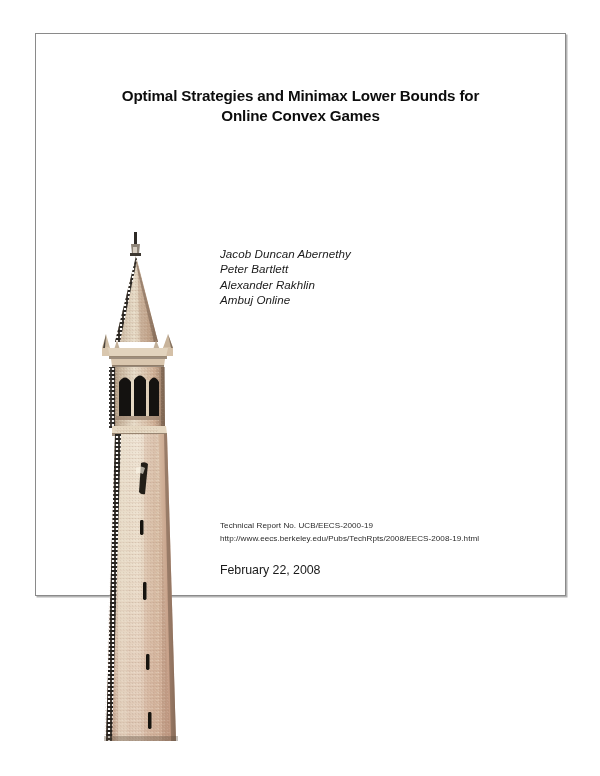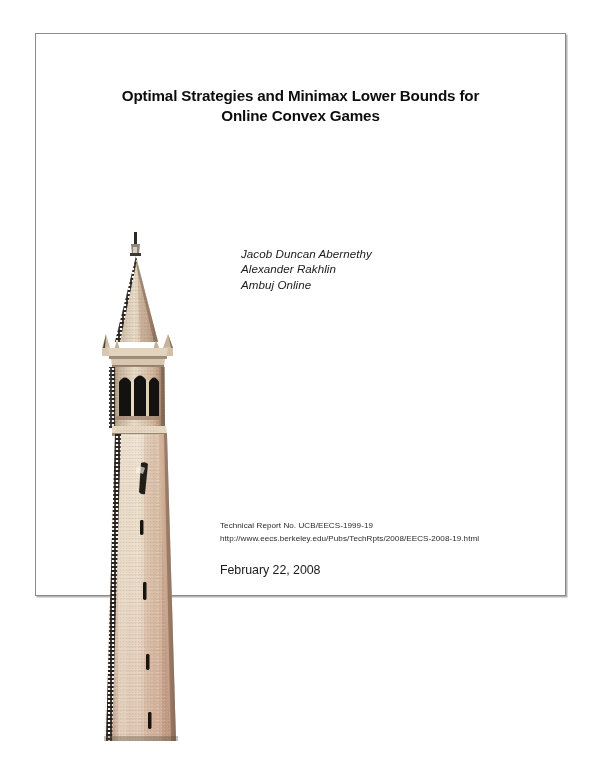--- a/index.html
+++ b/index.html
@@ -51,21 +51,21 @@
     color: #1a1a1a;
   }
 
   #authors {
     top: 212px;
     font-style: italic;
     font-size: 11.6px;
     line-height: 15.4px;
     letter-spacing: 0.05px;
   }
-  #authors .aline { display: block; white-space: nowrap; margin-left: 21px; }
+  #authors .aline { display: block; white-space: nowrap; }
 
   #affiliation {
     top: 425px;
     font-size: 11.6px;
     line-height: 15.6px;
     letter-spacing: -0.05px;
   }
   #affiliation .fline { display: block; white-space: nowrap; }
 
   #reportinfo {
@@ -263,27 +263,28 @@
 
         <path d="M80,204 L83,204 L92,511 L87,511 Z" fill="#7a6250" opacity="0.62"></path>
       </g>
 
       <rect x="20" y="506" width="74" height="5" fill="#5c4c3e" opacity="0.35"></rect>
     </svg>
   </div>
 
   <div id="authors" class="col">
     <span class="aline">Jacob Duncan Abernethy</span>
+    <span class="aline">Peter Bartlett</span>
     <span class="aline">Alexander Rakhlin</span>
     <span class="aline">Ambuj Online</span>
   </div>
 
   <div id="affiliation" class="col">
   </div>
 
   <div id="reportinfo" class="col">
-    <span class="rline">Technical Report No. UCB/EECS-1999-19</span>
+    <span class="rline">Technical Report No. UCB/EECS-2000-19</span>
     <span class="rline">http://www.eecs.berkeley.edu/Pubs/TechRpts/2008/EECS-2008-19.html</span>
   </div>
 
   <div id="pubdate" class="col">February 22, 2008</div>
 
 </div>
 
 </body></html>

